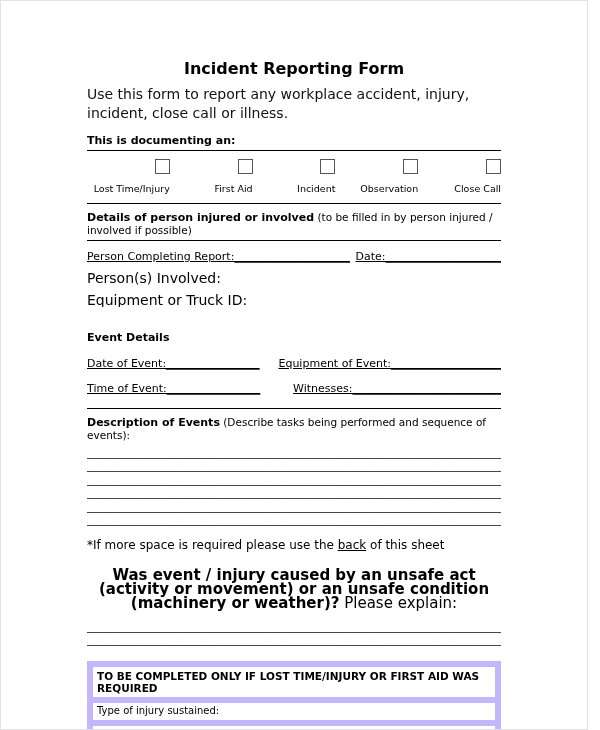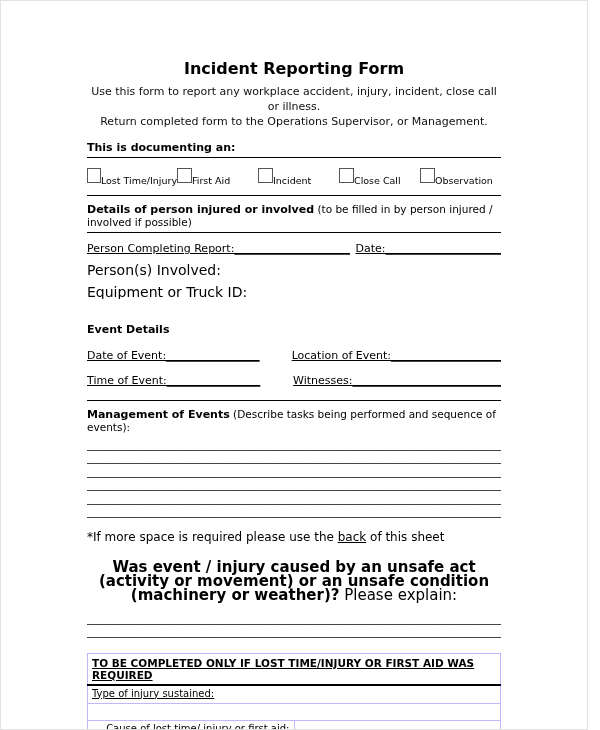--- a/index.html
+++ b/index.html
@@ -4,81 +4,80 @@
 <style>
   html,body{margin:0;padding:0;background:#fff;}
   .page{
     width:588px;height:730px;box-sizing:border-box;
     background:#fff;border:1px solid #e2e2e2;
     padding:58px 86px 0;
     font-family:"DejaVu Sans","Liberation Sans",sans-serif;
     color:#000;position:relative;overflow:hidden;
   }
   .title{font-size:16px;font-weight:bold;text-align:center;margin:0 0 7px;}
-  .subtitle{font-size:11px;text-align:center;line-height:1.35;color:#111;}
+  .subtitle{font-size:14px;line-height:1.35;color:#111;}
   .sec-heading{font-size:11px;font-weight:bold;margin-top:11px;line-height:13px;}
   .sec-rule{border:0;border-top:1px solid #000;margin:3px 0 0;}
   .rule{border:0;border-top:1px solid #000;margin:9px 0 0;}
   .cb-row{display:flex;justify-content:space-between;margin-top:8px;}
-  .cb-col{display:flex;flex-direction:row;align-items:center;width:90px;}
+  .cb-col{display:flex;flex-direction:column;align-items:flex-end;width:90px;}
   .checkbox{width:13px;height:13px;border:1px solid #555;background:#fff;}
   .cb-label{font-size:9.5px;margin-top:9px;white-space:nowrap;}
   .mixed-heading{font-size:10.5px;margin-top:7px;line-height:13px;}
   .mixed-heading .bold{font-weight:bold;font-size:11px;}
   .frow{display:flex;justify-content:space-between;font-size:11px;margin-top:9px;line-height:13px;white-space:nowrap;overflow:hidden;text-decoration:underline;}
   .frow-single{font-size:14px;margin-top:9px;line-height:13px;white-space:nowrap;overflow:hidden;}
   .event-heading{font-size:11px;font-weight:bold;margin-top:24px;line-height:13px;}
   .uline{font-size:10.5px;line-height:13.5px;white-space:nowrap;overflow:hidden;}
   .desc-lines{margin-top:4px;}
   .note{font-size:12px;margin-top:12px;line-height:12px;}
   .note .und{text-decoration:underline;}
   .unsafe{font-size:15px;margin-top:17px;line-height:14px;text-align:center;}
   .unsafe .bold{font-weight:bold;}
   .explain-lines{margin-top:10px;}
   table.req{width:100%;border-collapse:collapse;margin-top:14px;font-size:10px;table-layout:fixed;}
-  table.req td{border:1px solid #c4b5fd;padding:2px 4px;vertical-align:top;line-height:11.5px;text-decoration:underline;}
+  table.req td{border:6px solid #c4b5fd;padding:2px 4px;vertical-align:top;line-height:11.5px;}
   table.req .th-cell{font-weight:bold;font-size:10.5px;border-bottom:2px solid #000;padding:3px 4px;line-height:12px;}
   table.req .label-col{width:30%;text-align:right;}
   table.req .r-type td{height:13px;}
   table.req .r-empty td{height:12px;}
   table.req .r-cause td{height:22px;}
   table.req .r-medical td{height:30px;}
 </style>
 </head>
 <body>
 
 <div class="page">
 
   <h1 class="title">Incident Reporting Form</h1>
   <div class="subtitle">Use this form to report any workplace accident, injury, incident, close call or illness.</div>
-  <div class="subtitle">Return completed form to the Operations Supervisor, or Management.</div>
 
   <div class="sec-heading">This is documenting an:</div>
   <hr class="sec-rule">
 
   <div class="cb-row">
     <div class="cb-col">
       <div class="checkbox"></div>
       <div class="cb-label">Lost Time/Injury</div>
     </div>
     <div class="cb-col">
       <div class="checkbox"></div>
       <div class="cb-label">First Aid</div>
     </div>
     <div class="cb-col">
       <div class="checkbox"></div>
       <div class="cb-label">Incident</div>
     </div>
     <div class="cb-col">
       <div class="checkbox"></div>
-      <div class="cb-label">Close Call</div>
+      <div class="cb-label">Observation</div>
     </div>
     <div class="cb-col">
       <div class="checkbox"></div>
-      <div class="cb-label">Observation</div>
+      <div class="cb-label">Close Call</div>
     </div>
   </div>
 
   <hr class="rule">
 
   <div class="mixed-heading">
     <span class="bold">Details of person injured or involved</span><span> (to be filled in by person injured / involved if possible)</span>
   </div>
   <hr class="sec-rule">
 
@@ -86,31 +85,31 @@
     <span>Person Completing Report:_____________________</span>
     <span>Date:_____________________</span>
   </div>
   <div class="frow-single">Person(s) Involved:____________________________</div>
   <div class="frow-single">Equipment or Truck ID:__________________</div>
 
   <div class="event-heading">Event Details</div>
 
   <div class="frow" style="margin-top:13px;">
     <span>Date of Event:_________________</span>
-    <span>Location of Event:____________________</span>
+    <span>Equipment of Event:____________________</span>
   </div>
   <div class="frow" style="margin-top:12px;">
     <span>Time of Event:_________________</span>
     <span>Witnesses:___________________________</span>
   </div>
 
   <hr class="rule" style="margin-top:13px;">
 
   <div class="mixed-heading">
-    <span class="bold">Management of Events</span><span> (Describe tasks being performed and sequence of events):</span>
+    <span class="bold">Description of Events</span><span> (Describe tasks being performed and sequence of events):</span>
   </div>
 
   <div class="desc-lines">
     <div class="uline">__________________________________________________________________________________________</div>
     <div class="uline">__________________________________________________________________________________________</div>
     <div class="uline">__________________________________________________________________________________________</div>
     <div class="uline">__________________________________________________________________________________________</div>
     <div class="uline">__________________________________________________________________________________________</div>
     <div class="uline">__________________________________________________________________________________________</div>
   </div>

